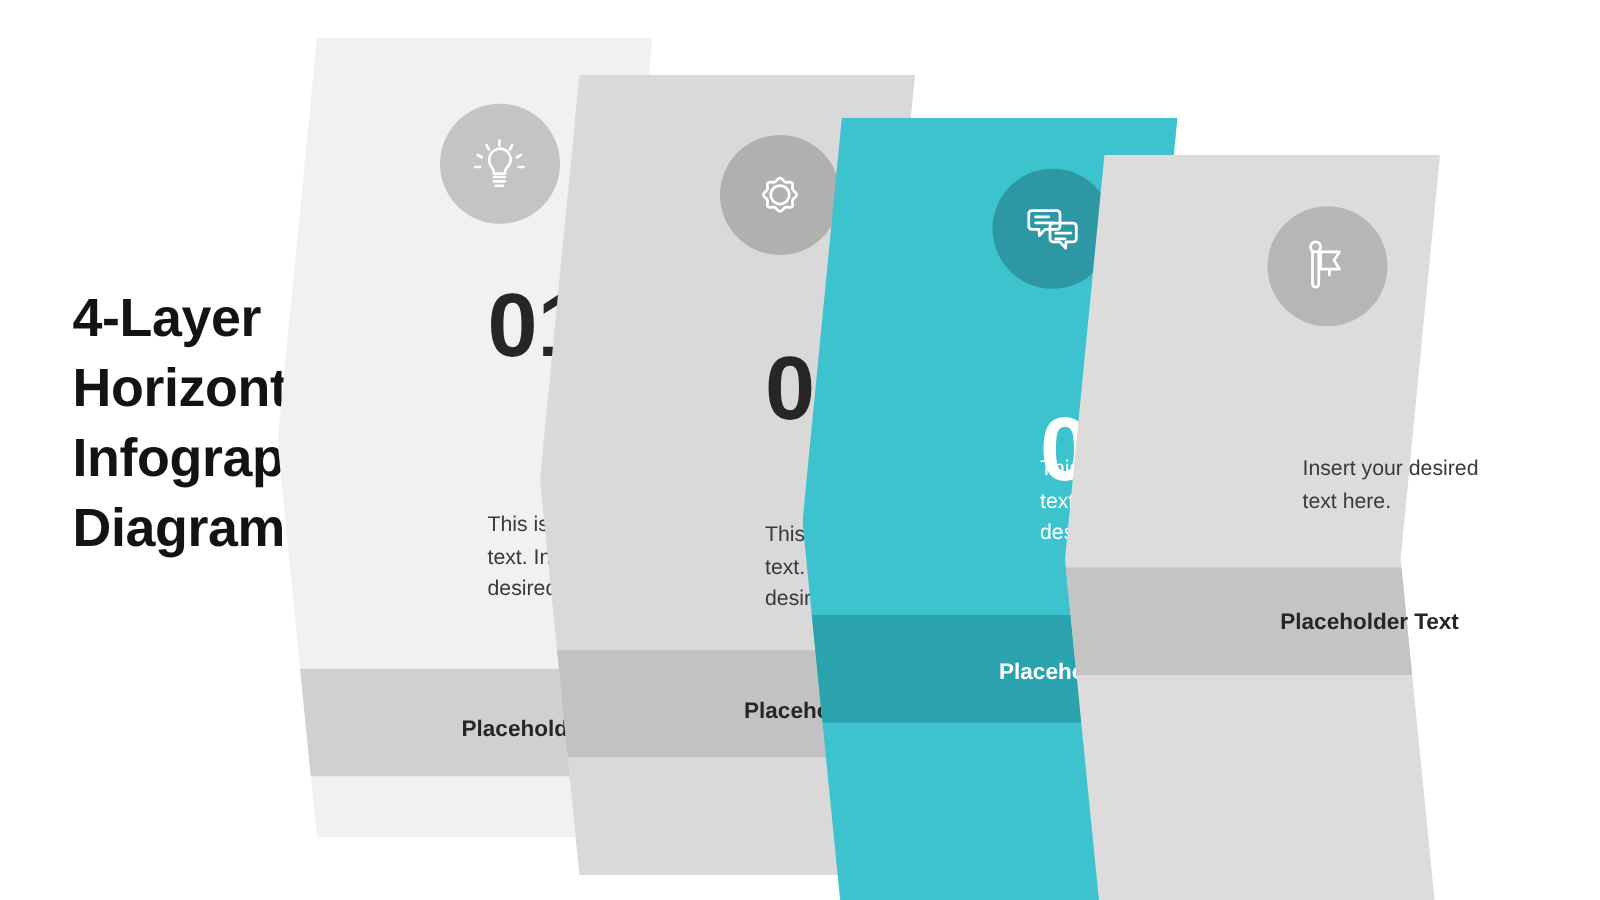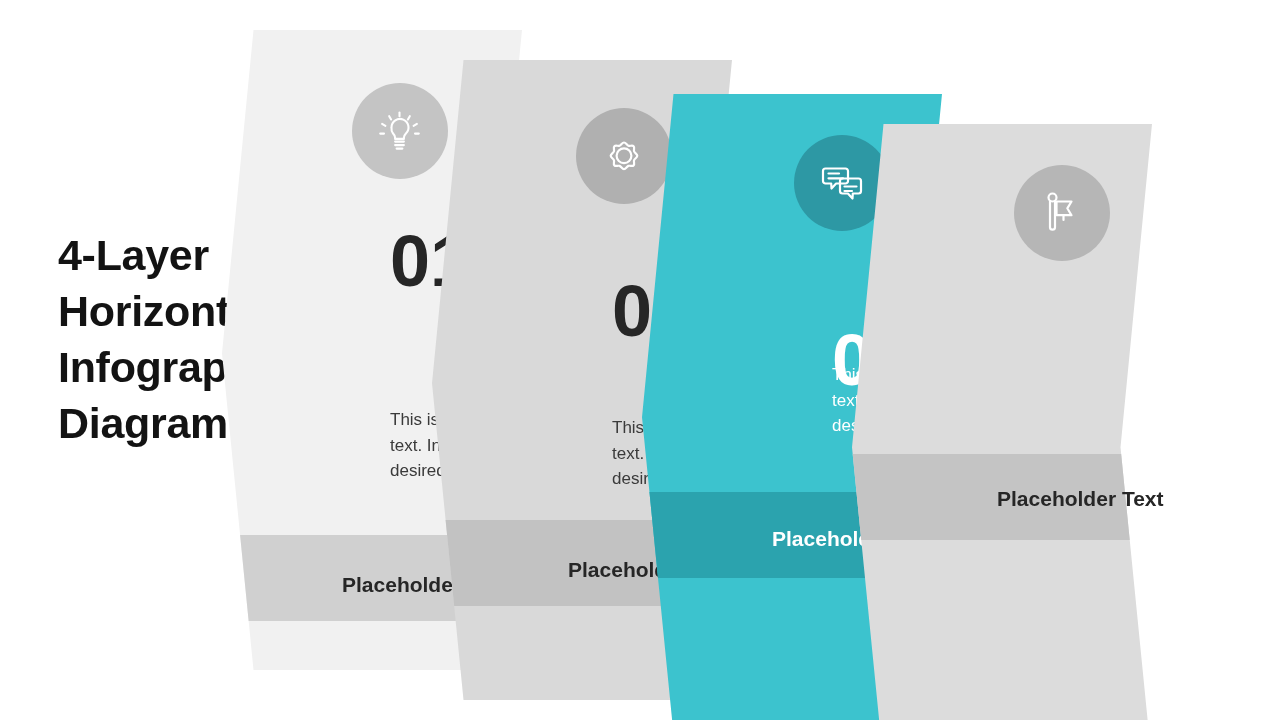--- a/index.html
+++ b/index.html
@@ -120,22 +120,22 @@
   }
   #panel-1 .body-text { left: 168px; top: 377px; }
   #panel-2 .body-text { left: 180px; top: 355px; }
   #panel-3 .body-text { left: 190px; top: 268px; color: #ffffff; width: 155px; }
   #panel-4 .body-text { left: 190px; top: 238px; width: 160px; }
 
   
   .ph-label {
     position: absolute;
     width: 170px;
-    text-align: left;
-    font-size: 21px;
+    text-align: right;
+    font-size: 18px;
     font-weight: 700;
     line-height: 1.45;
     color: #262626;
   }
   #panel-1 .ph-label { left: 120px; top: 540px; }
   #panel-2 .ph-label { left: 136px; top: 495px; }
   #panel-3 .ph-label { left: 130px; top: 430px; color: #ffffff; }
   #panel-4 .ph-label { left: 145px; top: 360px; }
 </style>
 </head>
@@ -223,16 +223,17 @@
     <div class="icon-circle">
       <span>
         <svg width="50" height="50" viewBox="0 0 50 50" fill="none" stroke="#ffffff" stroke-width="2.2" stroke-linecap="round" stroke-linejoin="round">
           <circle cx="15.5" cy="9.5" r="4"></circle>
           <path d="M13 13.2v26a2.5 2.5 0 0 0 5 0v-26"></path>
           <path d="M19.5 13.5h15l-4.2 6.8 4.2 6.9h-15z"></path>
           <line x1="26.5" y1="27.2" x2="26.5" y2="32"></line>
         </svg>
       </span>
     </div>
+    <div class="body-text">Insert your desired text here.</div>
     <div class="ph-label">Placeholder Text</div>
   </div>
 
 </div>
 
 </body></html>

